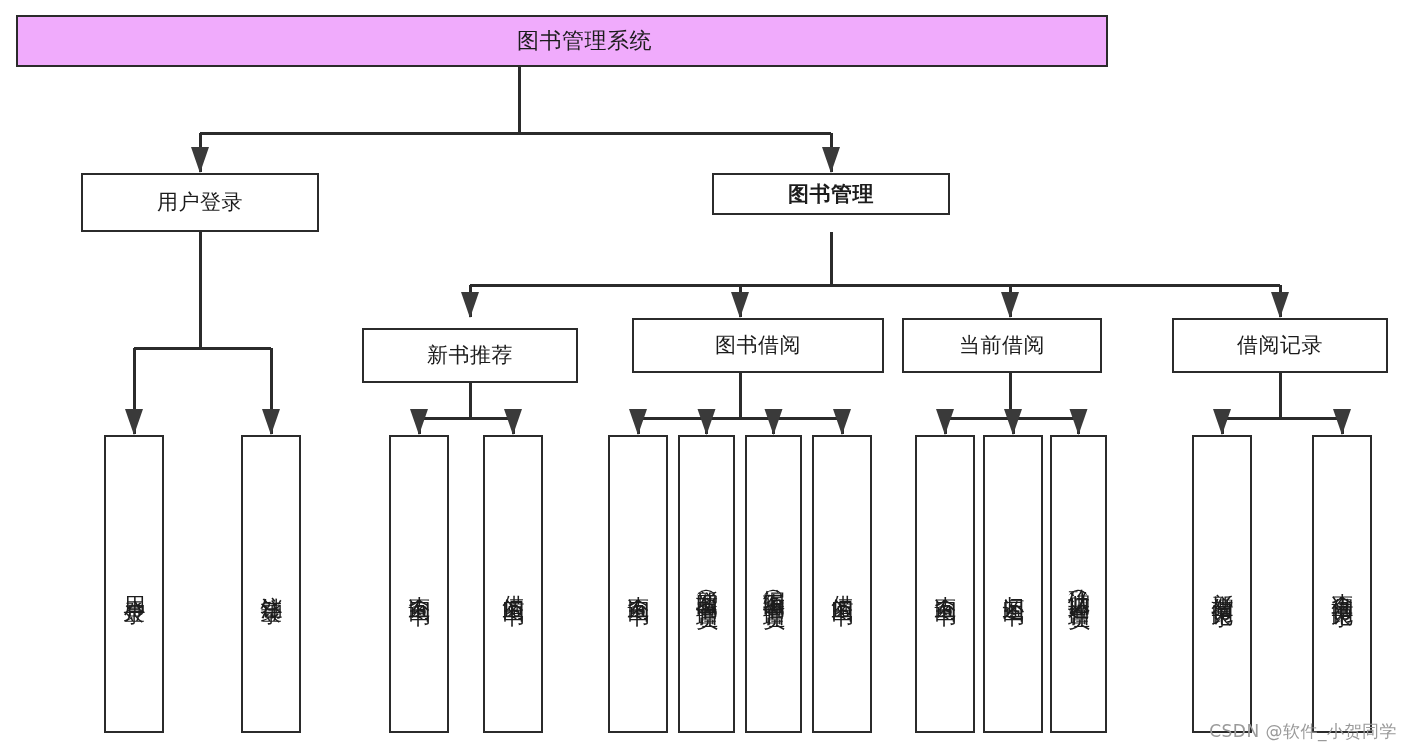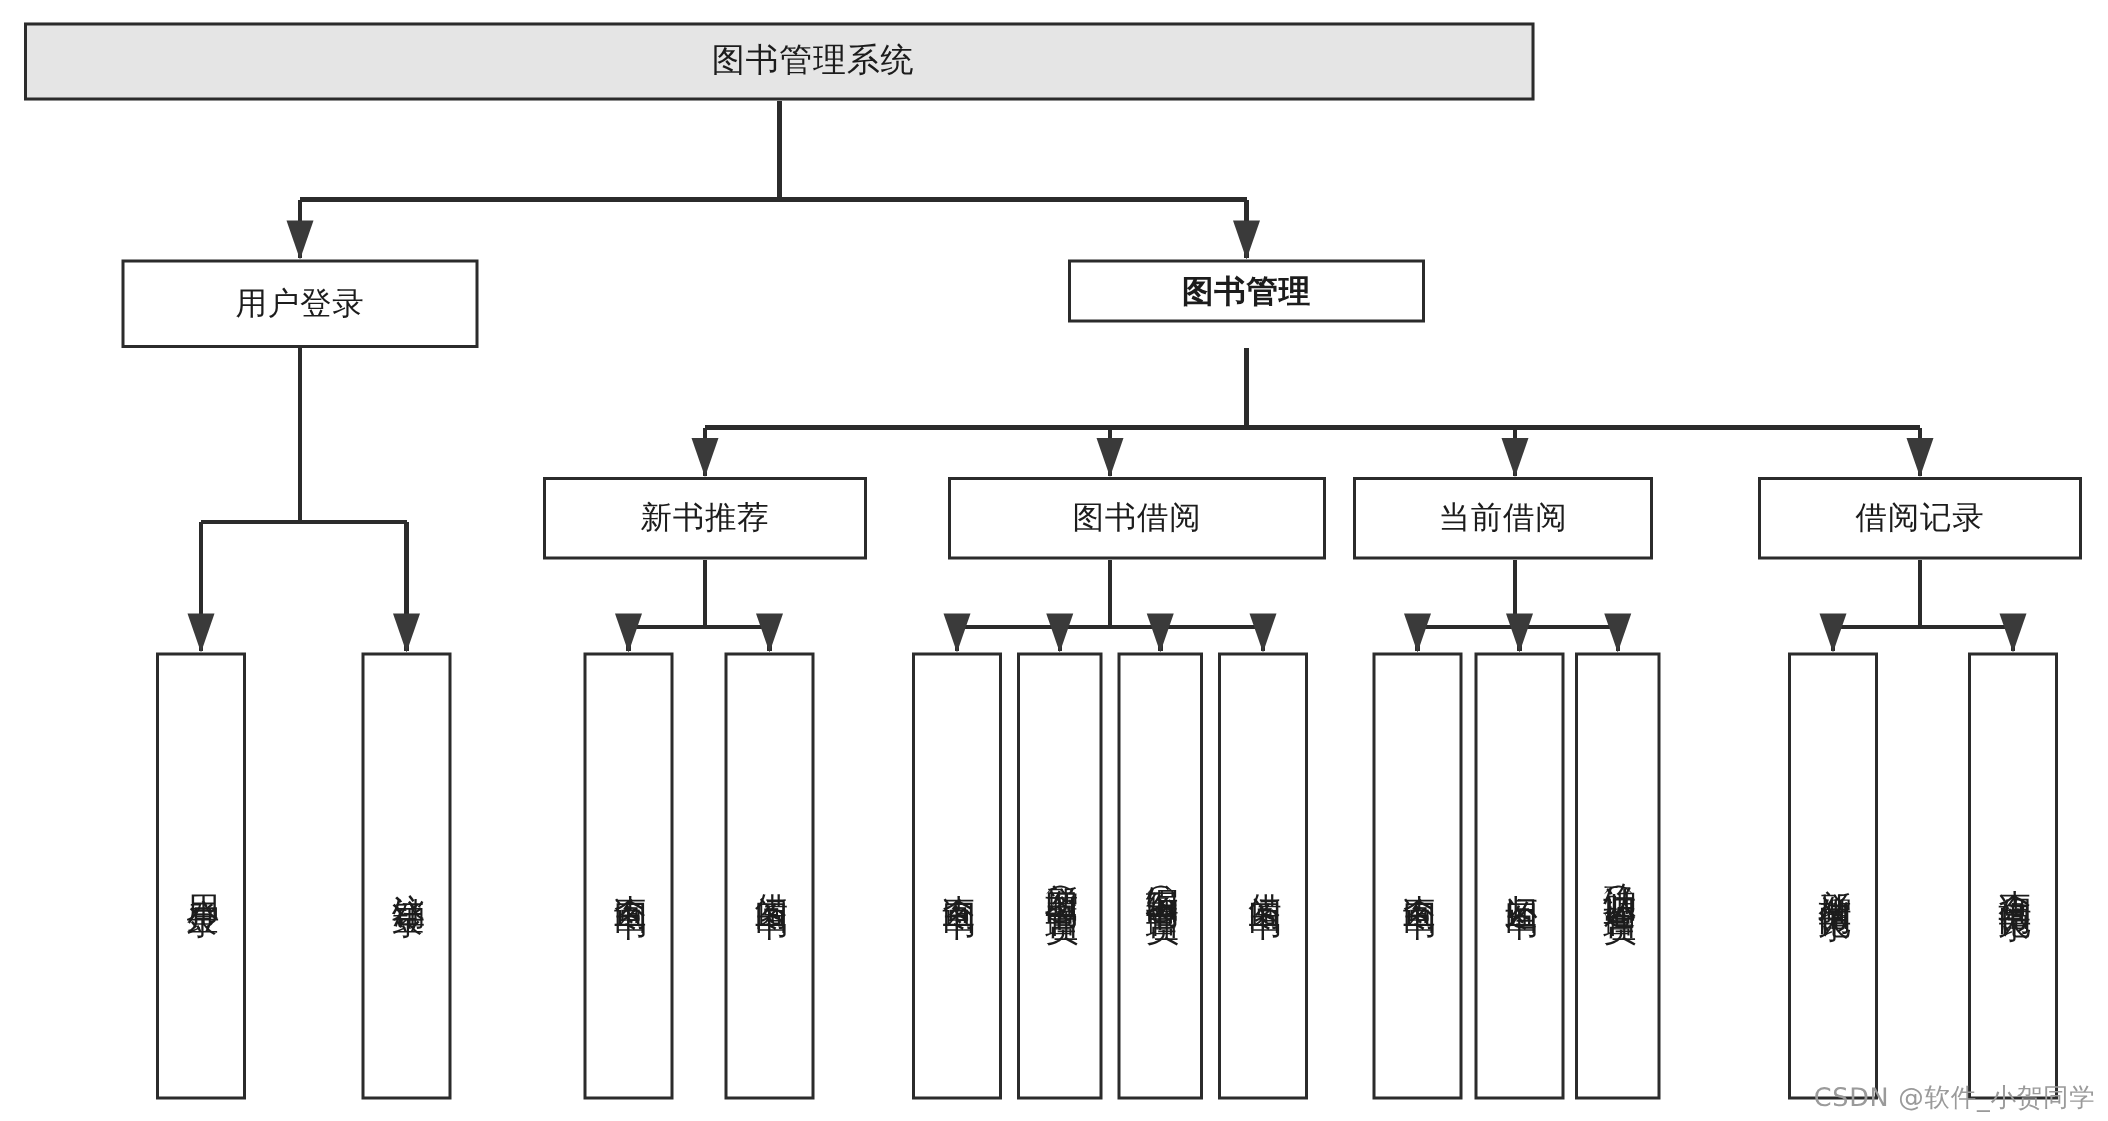--- a/index.html
+++ b/index.html
@@ -125,30 +125,30 @@
       <line x1="1078.5" y1="418" x2="1078.5" y2="434" stroke="#2b2b2b" stroke-width="3" shape-rendering="crispEdges"></line>
       <polygon points="1069.5,409 1087.5,409 1078.5,435" fill="#3a3a3a"></polygon>
       <line x1="1280" y1="373" x2="1280" y2="418" stroke="#2b2b2b" stroke-width="3" shape-rendering="crispEdges"></line>
       <line x1="1222" y1="418" x2="1342" y2="418" stroke="#2b2b2b" stroke-width="3" shape-rendering="crispEdges"></line>
       <line x1="1222" y1="418" x2="1222" y2="434" stroke="#2b2b2b" stroke-width="3" shape-rendering="crispEdges"></line>
       <polygon points="1213,409 1231,409 1222,435" fill="#3a3a3a"></polygon>
       <line x1="1342" y1="418" x2="1342" y2="434" stroke="#2b2b2b" stroke-width="3" shape-rendering="crispEdges"></line>
       <polygon points="1333,409 1351,409 1342,435" fill="#3a3a3a"></polygon>
     </svg>
   <div id="nodes">
-      <div class="node horiz root" style="left: 16px; top: 15px; width: 1007px; height: 52px; border-color: rgb(43, 43, 43); background: #e5e5e5; padding-left: 45px;">
+      <div class="node horiz root" style="left: 16px; top: 15px; width: 1092px; height: 52px; border-color: rgb(43, 43, 43); background: #f0abfc; padding-left: 45px;">
         <span class="label">图书管理系统</span>
       </div>
       <div class="node horiz" style="left: 81px; top: 173px; width: 238px; height: 59px; border-color: rgb(43, 43, 43); background: rgb(255, 255, 255);">
         <span class="label">用户登录</span>
       </div>
       <div class="node horiz" style="left: 712px; top: 173px; width: 238px; height: 42px; border-color: rgb(43, 43, 43); background: rgb(255, 255, 255); font-weight: bold;">
         <span class="label">图书管理</span>
       </div>
-      <div class="node horiz" style="left: 362px; top: 318px; width: 216px; height: 55px; border-color: rgb(43, 43, 43); background: rgb(255, 255, 255);">
+      <div class="node horiz" style="left: 362px; top: 328px; width: 216px; height: 55px; border-color: rgb(43, 43, 43); background: rgb(255, 255, 255);">
         <span class="label">新书推荐</span>
       </div>
       <div class="node horiz" style="left: 632px; top: 318px; width: 252px; height: 55px; border-color: rgb(43, 43, 43); background: rgb(255, 255, 255);">
         <span class="label">图书借阅</span>
       </div>
       <div class="node horiz" style="left: 902px; top: 318px; width: 200px; height: 55px; border-color: rgb(43, 43, 43); background: rgb(255, 255, 255);">
         <span class="label">当前借阅</span>
       </div>
       <div class="node horiz" style="left: 1172px; top: 318px; width: 216px; height: 55px; border-color: rgb(43, 43, 43); background: rgb(255, 255, 255);">
         <span class="label">借阅记录</span>

